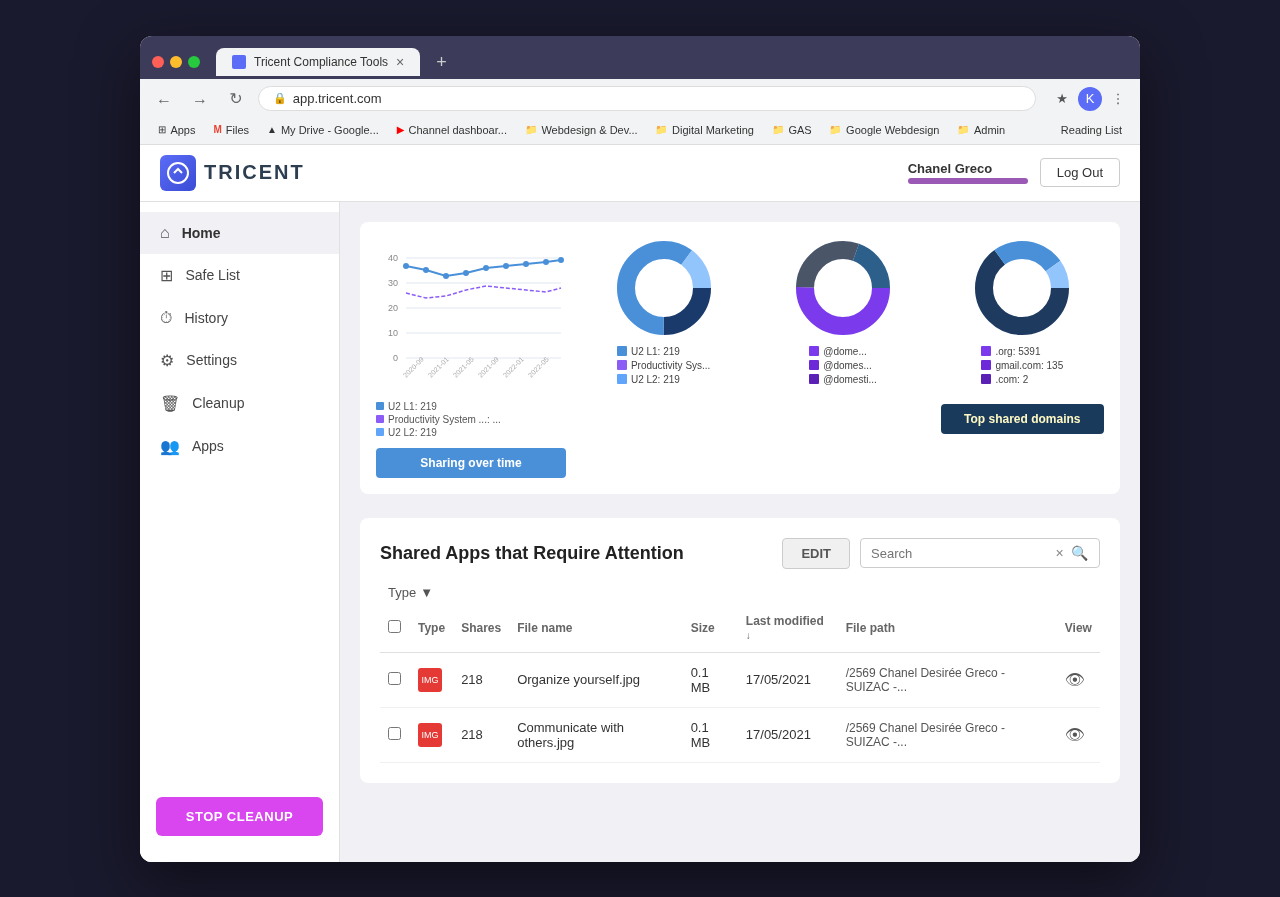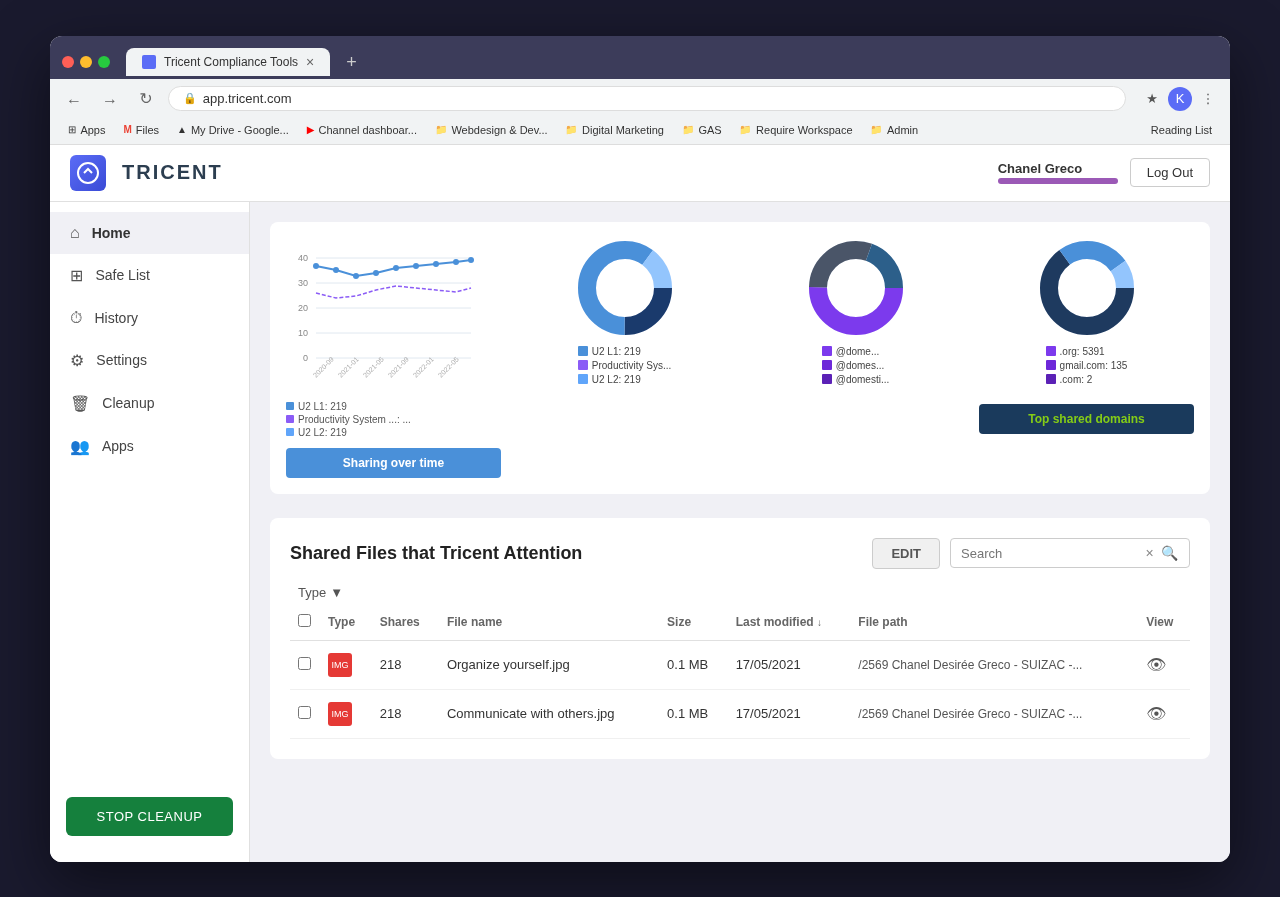--- a/index.html
+++ b/index.html
@@ -1,19 +1,19 @@
 <!DOCTYPE html>
 <html><head>
   <meta charset="utf-8">
   <style>
     * { margin: 0; padding: 0; box-sizing: border-box; }
     body { background: #1a1a2e; font-family: -apple-system, BlinkMacSystemFont, 'Segoe UI', sans-serif; display: flex; justify-content: center; align-items: center; min-height: 100vh; }
 
     .browser-window {
-      width: 1180px;
+      width: 1000px;
       background: #fff;
       border-radius: 12px;
       overflow: hidden;
       box-shadow: 0 20px 60px rgba(0,0,0,0.5);
     }
 
     
     .browser-chrome {
       background: #3c3c5a;
       padding: 0;
@@ -112,21 +112,21 @@
       border-bottom: 1px solid #e0e0e0;
       padding: 10px 20px;
       display: flex;
       align-items: center;
       justify-content: space-between;
     }
 
     .logo {
       display: flex;
       align-items: center;
-      gap: 16px;
+      gap: 8px;
     }
     .logo-icon {
       width: 36px; height: 36px;
       background: linear-gradient(135deg, #5b6cf6, #3a4bd6);
       border-radius: 6px;
       display: flex; align-items: center; justify-content: center;
       color: white; font-size: 16px; font-weight: bold;
     }
     .logo-text {
       font-size: 20px;
@@ -188,27 +188,27 @@
       font-weight: 500;
     }
     .sidebar-item.active { background: #f0f0f5; color: #333; font-weight: 600; }
     .sidebar-icon { font-size: 16px; color: #555; }
 
     .sidebar-bottom {
       margin-top: auto;
       padding: 16px;
     }
     .stop-cleanup-btn {
-      background: #15803d;
+      background: #d946ef;
       color: white;
       border: none;
       padding: 12px 20px;
       border-radius: 6px;
       font-size: 13px;
-      font-weight: 400;
+      font-weight: 700;
       cursor: pointer;
       width: 100%;
       letter-spacing: 0.5px;
       text-align: center;
     }
 
     
     .main-content {
       flex: 1;
       padding: 20px;
@@ -278,21 +278,21 @@
       border-radius: 4px;
       font-size: 12px;
       font-weight: 600;
       cursor: pointer;
       width: 100%;
       margin-top: 8px;
     }
     .btn-blue-light { background: #4a90d9; color: white; }
     .btn-blue-mid { background: #3a7bc8; color: white; }
     .btn-blue-dark { background: #2c5f8a; color: white; }
-    .btn-blue-darkest { background: #1a3a5c; color: #84cc16; }
+    .btn-blue-darkest { background: #1a3a5c; color: #fef9c3; }
 
     
     .table-section {
       background: #fff;
       border-radius: 8px;
       padding: 20px;
     }
 
     .table-header {
       display: flex;
@@ -458,21 +458,21 @@
       <div class="bookmark-item">
         <span class="bm-icon">📁</span>
         <span>Digital Marketing</span>
       </div>
       <div class="bookmark-item">
         <span class="bm-icon">📁</span>
         <span>GAS</span>
       </div>
       <div class="bookmark-item">
         <span class="bm-icon">📁</span>
-        <span>Require Workspace</span>
+        <span>Google Webdesign</span>
       </div>
       <div class="bookmark-item">
         <span class="bm-icon">📁</span>
         <span>Admin</span>
       </div>
       <div style="margin-left:auto;" class="bookmark-item">
         <span>Reading List</span>
       </div>
     </div>
   </div>
@@ -654,21 +654,21 @@
                 <span>.com: 2</span>
               </div>
             </div>
             <button class="chart-btn btn-blue-darkest">Top shared domains</button>
           </div>
 
         </div>
 
         <div class="table-section">
           <div class="table-header">
-            <h2 class="table-title">Shared Files that Tricent Attention</h2>
+            <h2 class="table-title">Shared Apps that Require Attention</h2>
             <div class="table-controls">
               <button class="edit-btn">EDIT</button>
               <div class="search-box">
                 <input class="search-input" type="text" placeholder="Search" style="">
                 <span class="clear-icon">×</span>
                 <span class="search-icon">🔍</span>
               </div>
             </div>
           </div>
 

